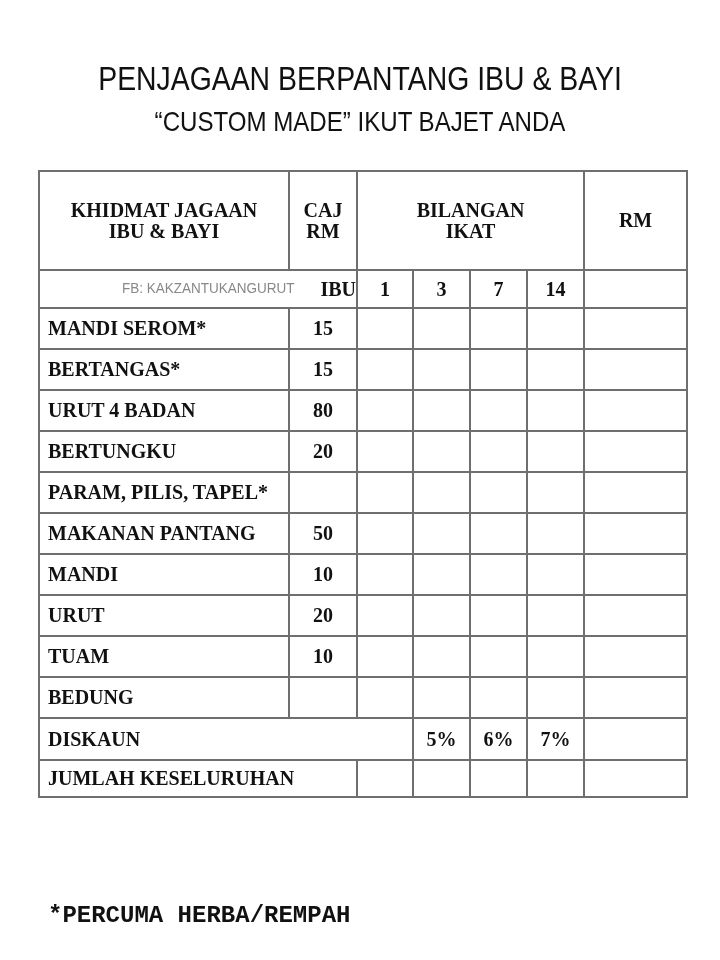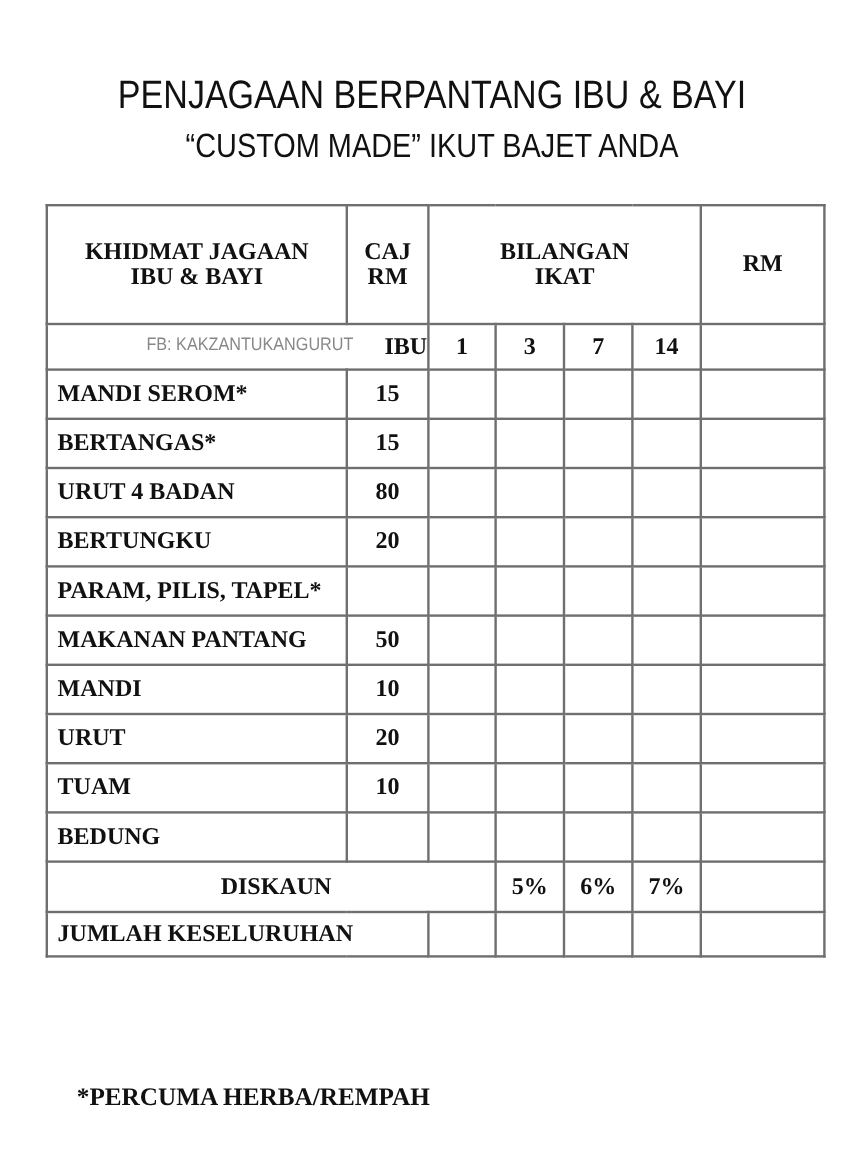--- a/index.html
+++ b/index.html
@@ -91,34 +91,35 @@
       font-size: 15px;
       color: #888888;
       letter-spacing: 0px;
       transform: scaleX(0.9);
       transform-origin: left;
       white-space: nowrap;
     }
     .disc-label {
       font-size: 22px;
       padding-left: 8px !important;
-      text-align: center;
+      text-align: left;
       margin-left: 44px;
     }
     .disc-val {
       font-size: 22px;
       text-align: center;
     }
     .footnote {
       position: absolute;
-      left: 64px;
+      left: 48px;
       top: 902px;
       font-weight: bold;
-      font-size: 21px;
-      white-space: nowrap;
+      font-size: 24px;
+      white-space: nowrap;
+      font-family: Liberation Mono, monospace;
     }
     .hdr-line { display: block; }
   </style>
 </head>
 <body>
 
 <div class="title title-1">PENJAGAAN BERPANTANG IBU &amp; BAYI</div>
 <div class="title title-2">“CUSTOM MADE” IKUT BAJET ANDA</div>
 
 <table class="grid">

